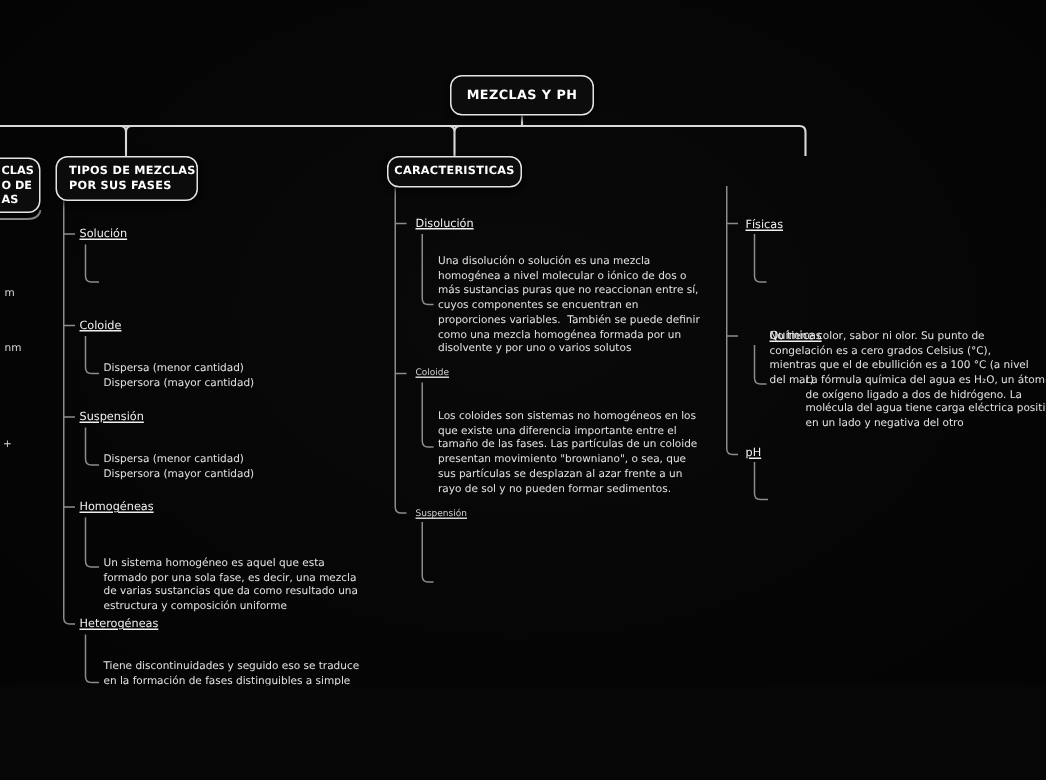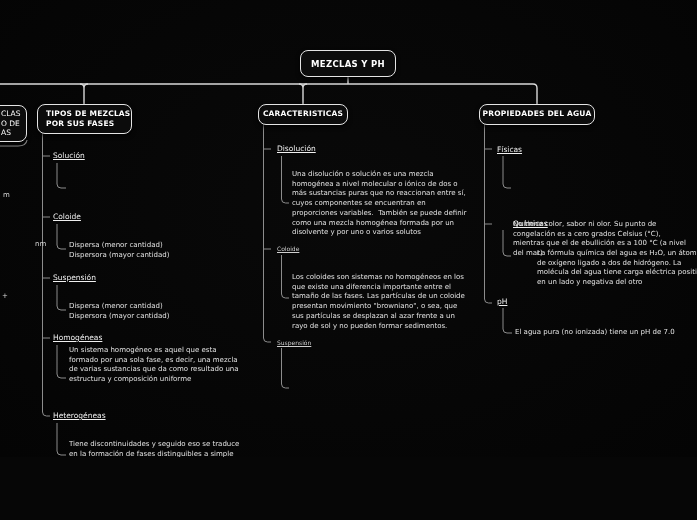--- a/index.html
+++ b/index.html
@@ -10,21 +10,21 @@
   .node{position:absolute;background:#0c0c0c;border:1.4px solid #e4e4e4;border-radius:8px;
         color:#fff;font-weight:bold;display:flex;align-items:center;justify-content:center;
         box-shadow:0 2px 4px rgba(0,0,0,.85);box-sizing:border-box;white-space:pre;}
   .node.left-text{justify-content:flex-start;padding-left:8px;}
   .root-node{font-size:8.5px;letter-spacing:.3px;}
   .branch-node{font-size:7.5px;letter-spacing:.2px;line-height:10.5px;}
   .label{position:absolute;font-size:7.5px;color:#f0f0f0;white-space:pre;text-decoration:underline;}
   .label.small{font-size:6px;color:#cfcfcf;}
   .para{position:absolute;font-size:7px;line-height:9.7px;color:#e2e2e2;white-space:pre;}
   .frag{position:absolute;font-size:7px;color:#d8d8d8;white-space:pre;}
-  .frag.boldfrag{font-weight:normal;font-size:7.5px;line-height:9.6px;color:#fff;}
+  .frag.boldfrag{font-weight:bold;font-size:7.5px;line-height:9.6px;color:#fff;}
 </style>
 </head>
 <body>
 
 <div class="stage">
 
   <svg class="lines">
 
     <g stroke="#d9d9d9" stroke-width="1.4" fill="none">
       <path d="M348,77 L348,84"></path>
@@ -64,38 +64,38 @@
     </g>
   </svg>
 
   <div class="node root-node" style="left:300px;top:50px;width:96px;height:27px;">MEZCLAS Y PH</div>
 
   <div class="node branch-node left-text" style="left:-70px;top:105px;width:97px;height:37px;"></div>
   <div class="frag boldfrag" style="left:1px;top:109px;">CLAS
 O DE
 AS</div>
   <div class="frag" style="left:3px;top:191px;">m</div>
-  <div class="frag" style="left:3px;top:240px;margin-left:32px;">nm</div>
+  <div class="frag" style="left:3px;top:228px;">nm</div>
   <div class="frag" style="left:2px;top:292px;">+</div>
 
   <div class="node branch-node left-text" style="left:37px;top:104px;width:95px;height:30px;">TIPOS DE MEZCLAS
 POR SUS FASES</div>
 
   <div class="label" style="left:53px;top:151px;">Solución</div>
 
   <div class="label" style="left:53px;top:212px;">Coloide</div>
   <div class="para" style="left:69px;top:241px;">Dispersa (menor cantidad)
 Dispersora (mayor cantidad)</div>
 
   <div class="label" style="left:53px;top:273px;">Suspensión</div>
   <div class="para" style="left:69px;top:302px;">Dispersa (menor cantidad)
 Dispersora (mayor cantidad)</div>
 
   <div class="label" style="left:53px;top:333px;">Homogéneas</div>
-  <div class="para" style="left:69px;top:346px;">Un sistema homogéneo es aquel que esta
+  <div class="para" style="left:69px;top:371px;">Un sistema homogéneo es aquel que esta
 formado por una sola fase, es decir, una mezcla
 de varias sustancias que da como resultado una
 estructura y composición uniforme</div>
 
   <div class="label" style="left:53px;top:411px;">Heterogéneas</div>
   <div class="para" style="left:69px;top:440px;">Tiene discontinuidades y seguido eso se traduce
 en la formación de fases distinguibles a simple
 vista</div>
 
   <div class="node branch-node" style="left:258px;top:104px;width:90px;height:21px;">CARACTERISTICAS</div>
@@ -112,30 +112,28 @@
   <div class="label small" style="left:277px;top:245px;">Coloide</div>
   <div class="para" style="left:292px;top:273px;">Los coloides son sistemas no homogéneos en los
 que existe una diferencia importante entre el
 tamaño de las fases. Las partículas de un coloide
 presentan movimiento "browniano", o sea, que
 sus partículas se desplazan al azar frente a un
 rayo de sol y no pueden formar sedimentos.</div>
 
   <div class="label small" style="left:277px;top:339px;">Suspensión</div>
 
-  <div class="node branch-node" style="left:479px;top:104px;width:116px;height:21px;">PROPIEDADES DEL AGUA</div>
 
   <div class="label" style="left:497px;top:145px;">Físicas</div>
   <div class="para" style="left:513px;top:172px;margin-top:48px;">No tiene color, sabor ni olor. Su punto de
 congelación es a cero grados Celsius (°C),
 mientras que el de ebullición es a 100 °C (a nivel
 del mar)</div>
 
   <div class="label" style="left:497px;top:219px;margin-left:16px;">Químicas</div>
   <div class="para" style="left:513px;top:249px;margin-left:24px;">La fórmula química del agua es H₂O, un átomo
 de oxígeno ligado a dos de hidrógeno. La
 molécula del agua tiene carga eléctrica positiva
 en un lado y negativa del otro</div>
 
   <div class="label" style="left:497px;top:297px;">pH</div>
-  <div class="para" style="left:515px;top:328px;">El agua pura (no ionizada) tiene un pH de 7.0</div>
 
 </div>
 
 </body></html>

